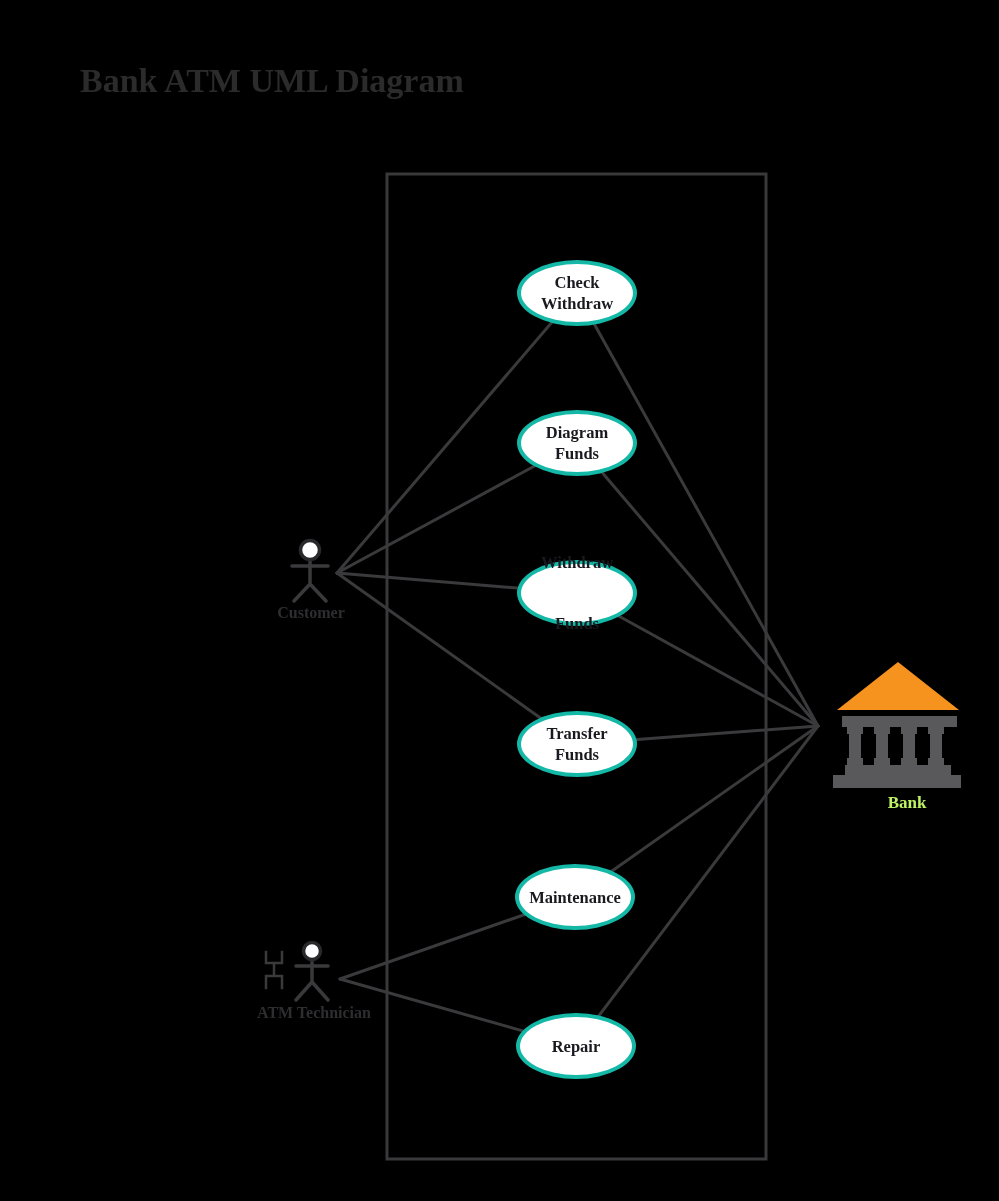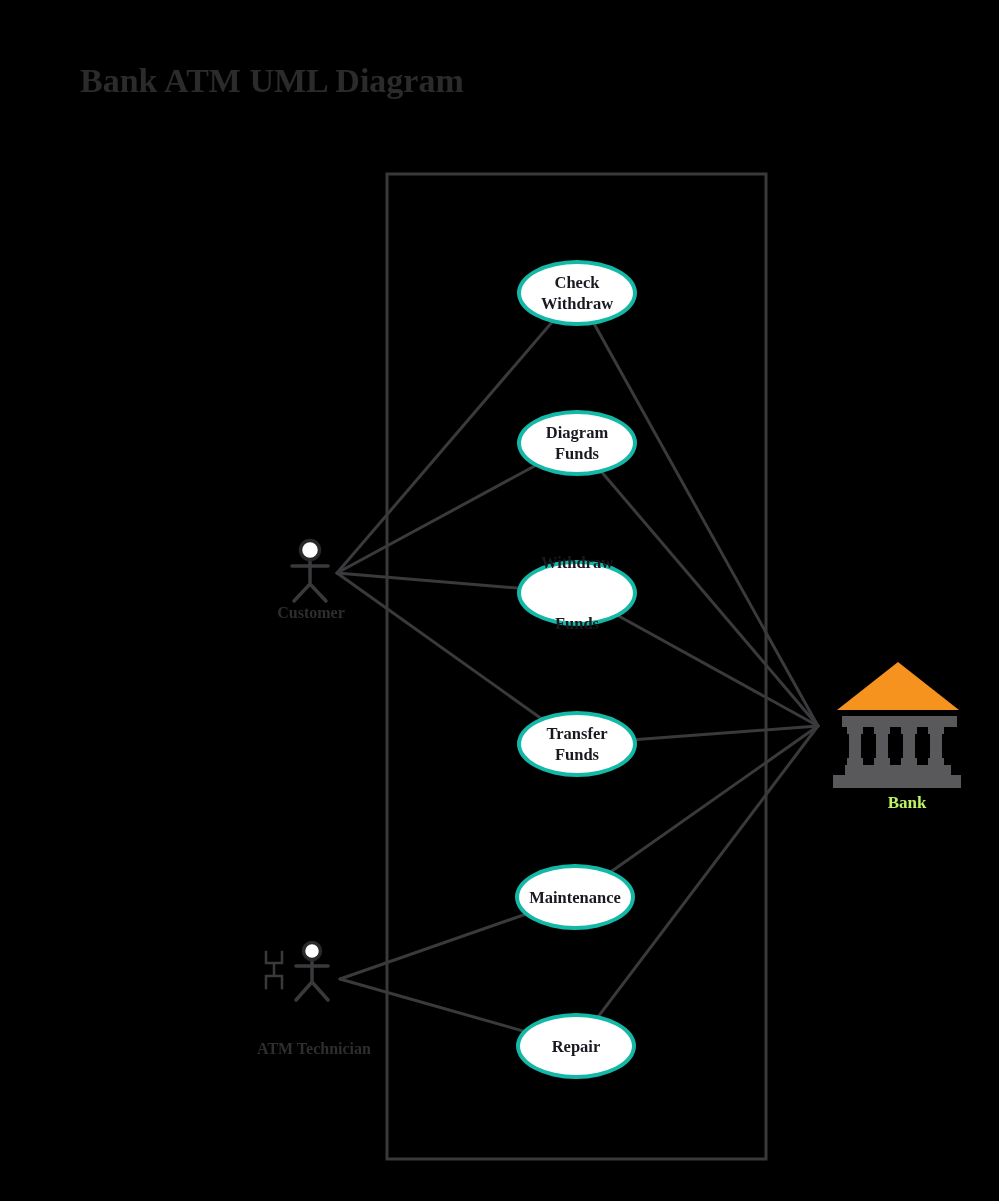--- a/index.html
+++ b/index.html
@@ -162,17 +162,17 @@
 
   </div>
 
   <div class="usecase" style="left:516px; top:1013px;">
     <div class="uc-line">Repair</div>
 
   </div>
 
   <div class="actor-label" style="left:251px; top:604px; width:120px;">Customer</div>
 
-  <div class="actor-label" style="left:234px; top:1040px; width:160px;text-align:center;">ATM Technician</div>
+  <div class="actor-label" style="left:234px; top:1004px; width:160px;text-align:center;">ATM Technician</div>
 
   <div class="actor-label bank-label" style="left:847px; top:793px; width:120px;">Bank</div>
 
 </div>
 
 </body></html>

